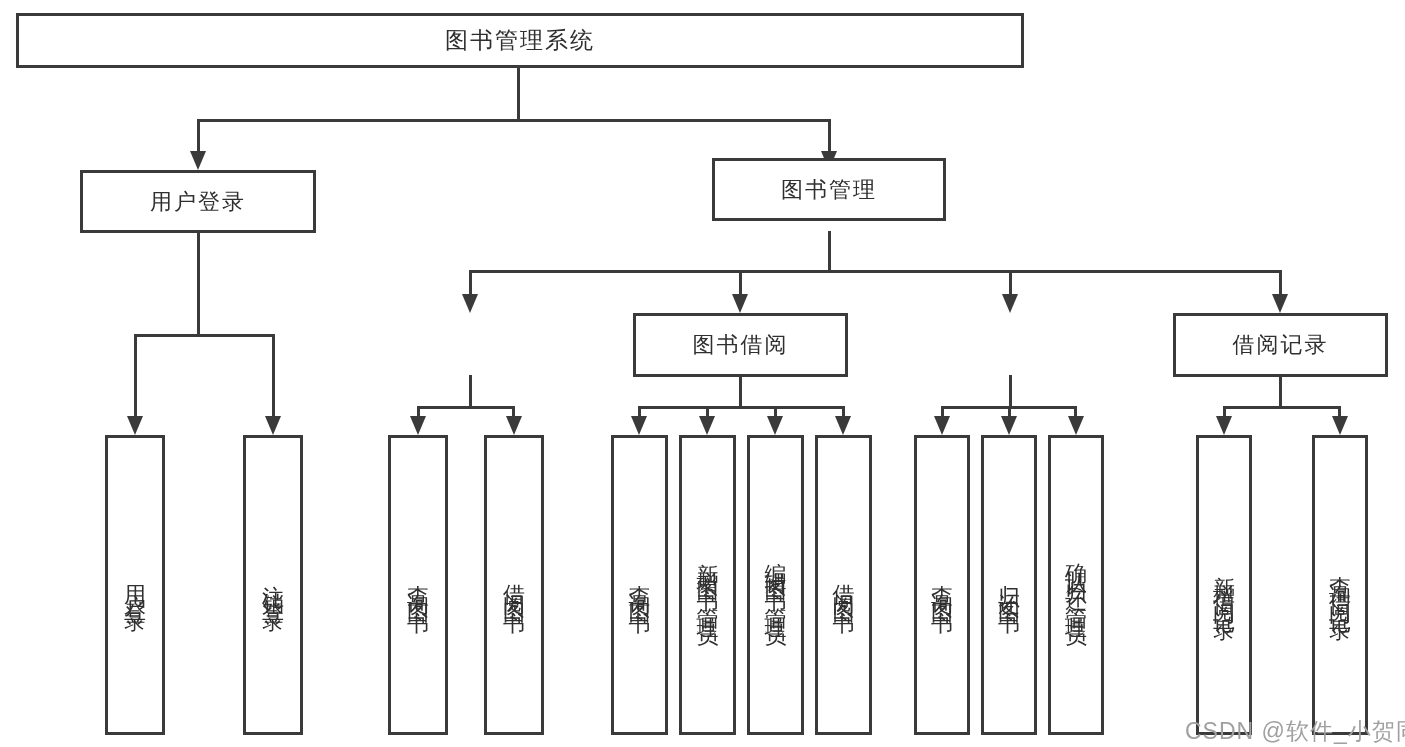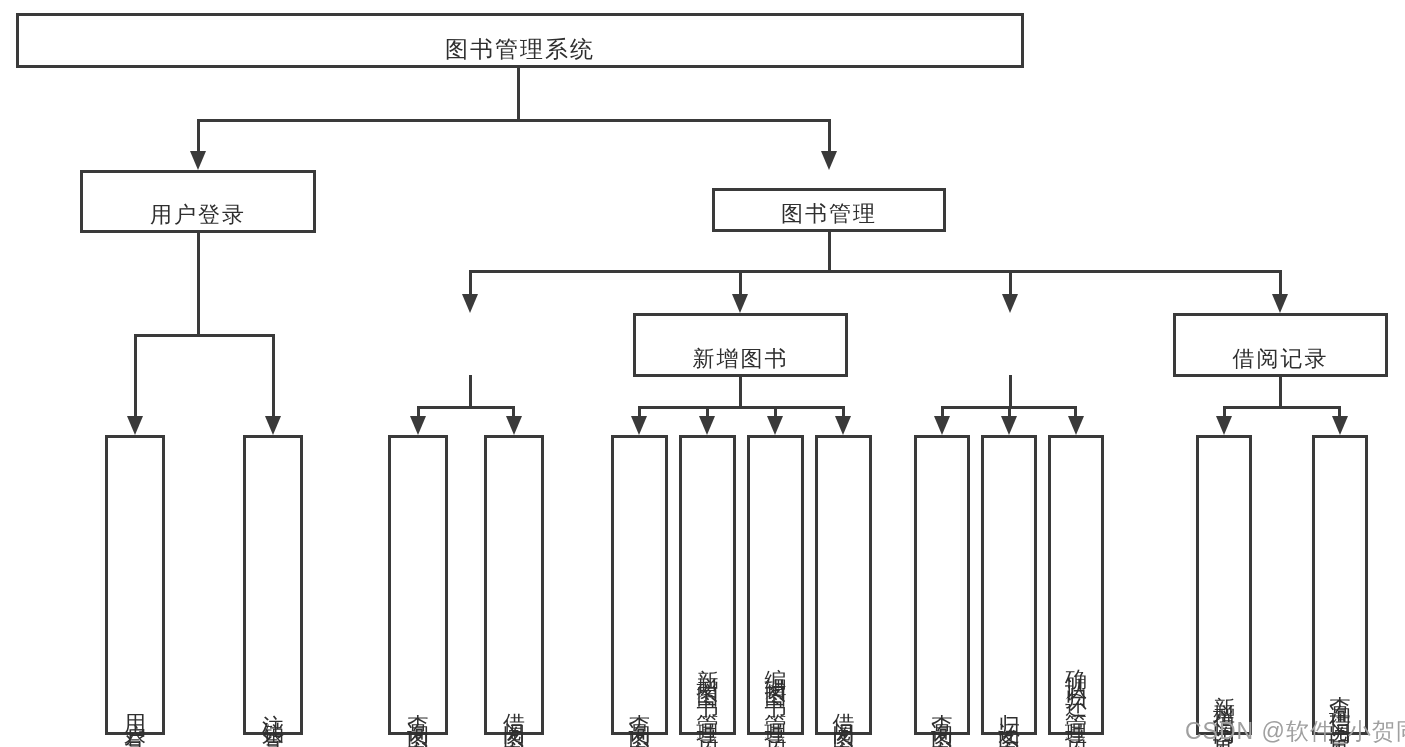--- a/index.html
+++ b/index.html
@@ -14,21 +14,21 @@
     height: 747px;
     background: #ffffff;
     overflow: hidden;
   }
   .box {
     position: absolute;
     box-sizing: border-box;
     border: 3px solid #3a3a3a;
     background: #ffffff;
     display: flex;
-    align-items: flex-end;
+    align-items: center;
     justify-content: center;
     color: #2f2f2f;
   }
   .hlabel {
     font-size: 22px;
     letter-spacing: 2px;
     white-space: nowrap;
   }
   .title-label {
     font-size: 23px;
@@ -76,21 +76,21 @@
   <div class="line" style="left:517px; top:66px; width:3px; height:56px;"></div>
   <div class="line" style="left:197px; top:119px; width:634px; height:3px;"></div>
   <div class="line" style="left:197px; top:119px; width:3px; height:36px;"></div>
   <div class="arrow" style="left:190px; top:151px;"></div>
   <div class="line" style="left:828px; top:119px; width:3px; height:36px;"></div>
   <div class="arrow" style="left:821px; top:151px;"></div>
 
   <div class="box" style="left:80px; top:170px; width:236px; height:63px;">
     <span class="hlabel">用户登录</span>
   </div>
-  <div class="box" style="left:712px; top:188px; width:234px; height:44px;">
+  <div class="box" style="left:712px; top:158px; width:234px; height:63px;">
     <span class="hlabel">图书管理</span>
   </div>
 
   <div class="line" style="left:197px; top:231px; width:3px; height:106px;"></div>
   <div class="line" style="left:134px; top:334px; width:141px; height:3px;"></div>
   <div class="line" style="left:134px; top:334px; width:3px; height:88px;"></div>
   <div class="arrow" style="left:127px; top:416px;"></div>
   <div class="line" style="left:272px; top:334px; width:3px; height:88px;"></div>
   <div class="arrow" style="left:265px; top:416px;"></div>
 
@@ -99,21 +99,21 @@
   <div class="line" style="left:469px; top:270px; width:3px; height:26px;"></div>
   <div class="arrow" style="left:462px; top:294px;"></div>
   <div class="line" style="left:739px; top:270px; width:3px; height:26px;"></div>
   <div class="arrow" style="left:732px; top:294px;"></div>
   <div class="line" style="left:1009px; top:270px; width:3px; height:26px;"></div>
   <div class="arrow" style="left:1002px; top:294px;"></div>
   <div class="line" style="left:1279px; top:270px; width:3px; height:26px;"></div>
   <div class="arrow" style="left:1272px; top:294px;"></div>
 
   <div class="box" style="left:633px; top:313px; width:215px; height:64px;">
-    <span class="hlabel">新增图书</span>
+    <span class="hlabel">图书借阅</span>
   </div>
   <div class="box" style="left:1173px; top:313px; width:215px; height:64px;">
     <span class="hlabel">借阅记录</span>
   </div>
 
   <div class="line" style="left:469px; top:375px; width:3px; height:33px;"></div>
   <div class="line" style="left:417px; top:406px; width:98px; height:3px;"></div>
   <div class="line" style="left:417px; top:406px; width:3px; height:14px;"></div>
   <div class="arrow" style="left:410px; top:416px;"></div>
   <div class="line" style="left:512px; top:406px; width:3px; height:14px;"></div>

